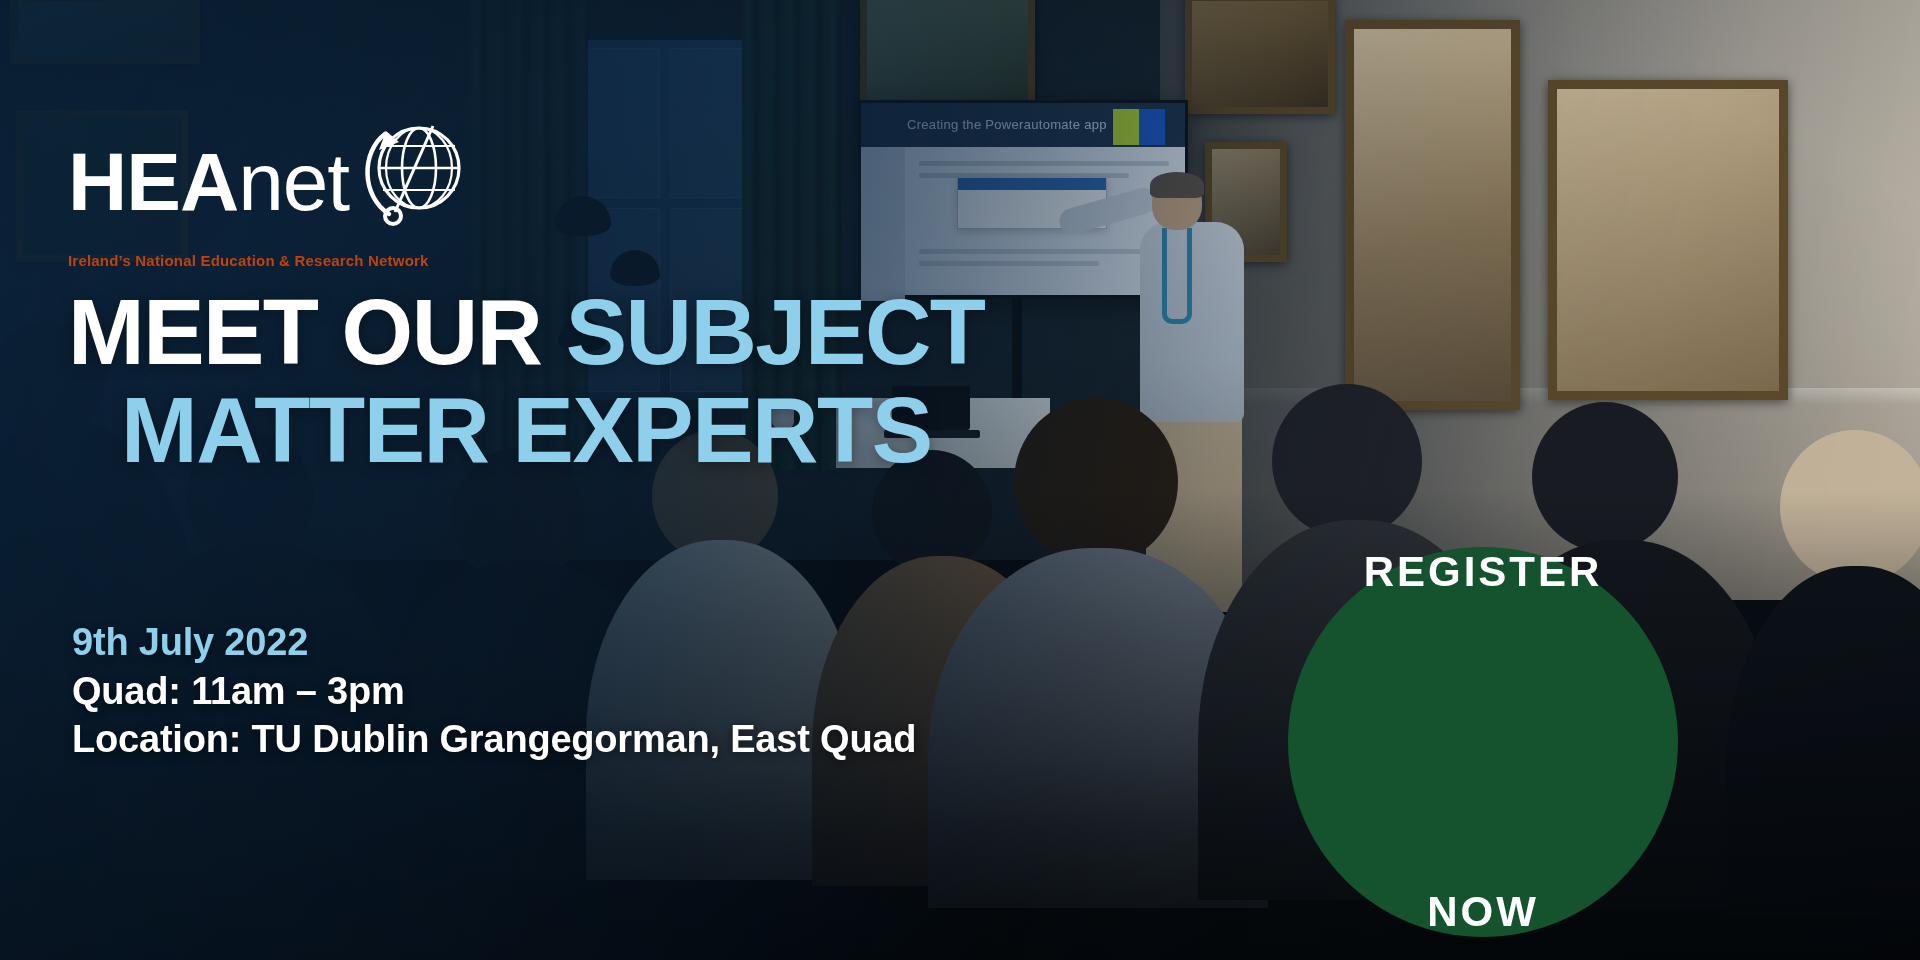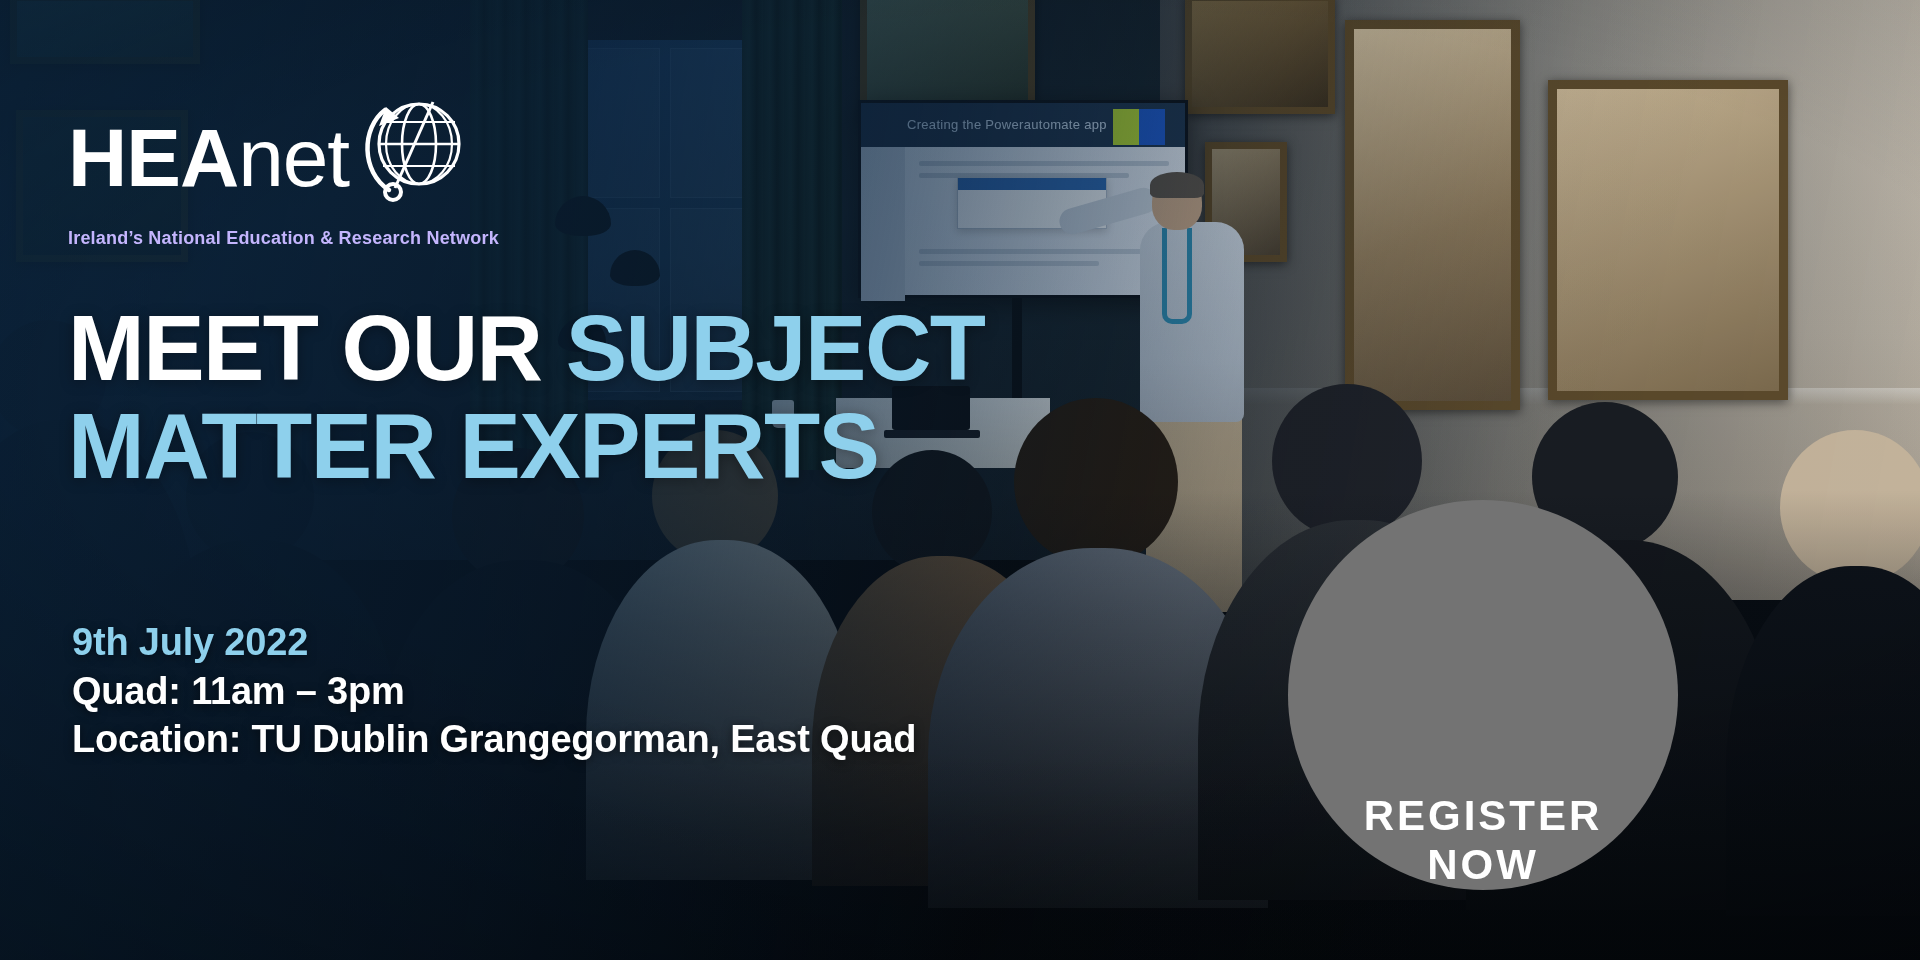--- a/index.html
+++ b/index.html
@@ -188,36 +188,36 @@
     background:linear-gradient(110deg,rgba(18,58,96,.55) 0%,rgba(16,50,84,.34) 34%,rgba(10,28,48,.10) 58%,rgba(0,0,0,0) 78%);
   }
   .vignette {
     position:absolute; inset:0;
     background:radial-gradient(ellipse 120% 95% at 58% 40%,rgba(0,0,0,0) 40%,rgba(0,0,0,.42) 100%);
   }
 
   
   .content { position:absolute; inset:0; }
 
-  .logo-block { position:absolute; left:68px; top:120px; }
+  .logo-block { position:absolute; left:68px; top:144px; }
   .logo-row { display:flex; align-items:flex-start; }
   .logo-word {
     font-size:82px; font-weight:bold; color:#ffffff;
     letter-spacing:-1px; line-height:.92;
     font-family:"Liberation Sans", sans-serif;
   }
   .logo-word .thin { font-weight:normal; }
   .globe { margin-left:6px; margin-top:-28px; }
   .logo-tagline {
     margin-top:14px;
-    font-size:18px; font-weight:bold; color:#c4b5fd;
+    font-size:15px; font-weight:bold; color:#c2410c;
     letter-spacing:.2px;
   }
 
-  .headline { position:absolute; left:68px; top:300px; }
+  .headline { position:absolute; left:68px; top:284px;text-align:center; }
   .hl-line {
     font-size:92px; font-weight:bold; line-height:1.06;
     letter-spacing:-1.5px; color:#ffffff;
     text-shadow:0 2px 14px rgba(0,0,0,.35);
     white-space:nowrap;
   }
   .hl-accent { color:#8ed0ec; }
 
   .details { position:absolute; left:72px; top:618px; }
   .det-date {
@@ -226,25 +226,25 @@
     text-shadow:0 2px 10px rgba(0,0,0,.5);
   }
   .det-line {
     font-size:38px; font-weight:bold; color:#ffffff;
     line-height:1.28; letter-spacing:-.2px;
     text-shadow:0 2px 10px rgba(0,0,0,.55);
     white-space:nowrap;
   }
 
   .register {
-    position:absolute; left:1288px; top:500px;
+    position:absolute; left:1288px; top:547px;
     width:390px; height:390px; border-radius:50%;
-    background:#737373;
+    background:#14532d;
     display:flex; flex-direction:column;
-    align-items:center; justify-content:flex-end;
+    align-items:center; justify-content:space-between;
     cursor:pointer;
   }
   .reg-l1 {
     font-size:42px; font-weight:bold; color:#ffffff;
     letter-spacing:3px; line-height:1.18;
   }
   .reg-l2 {
     font-size:42px; font-weight:bold; color:#ffffff;
     letter-spacing:3px; line-height:1.18;
   }

